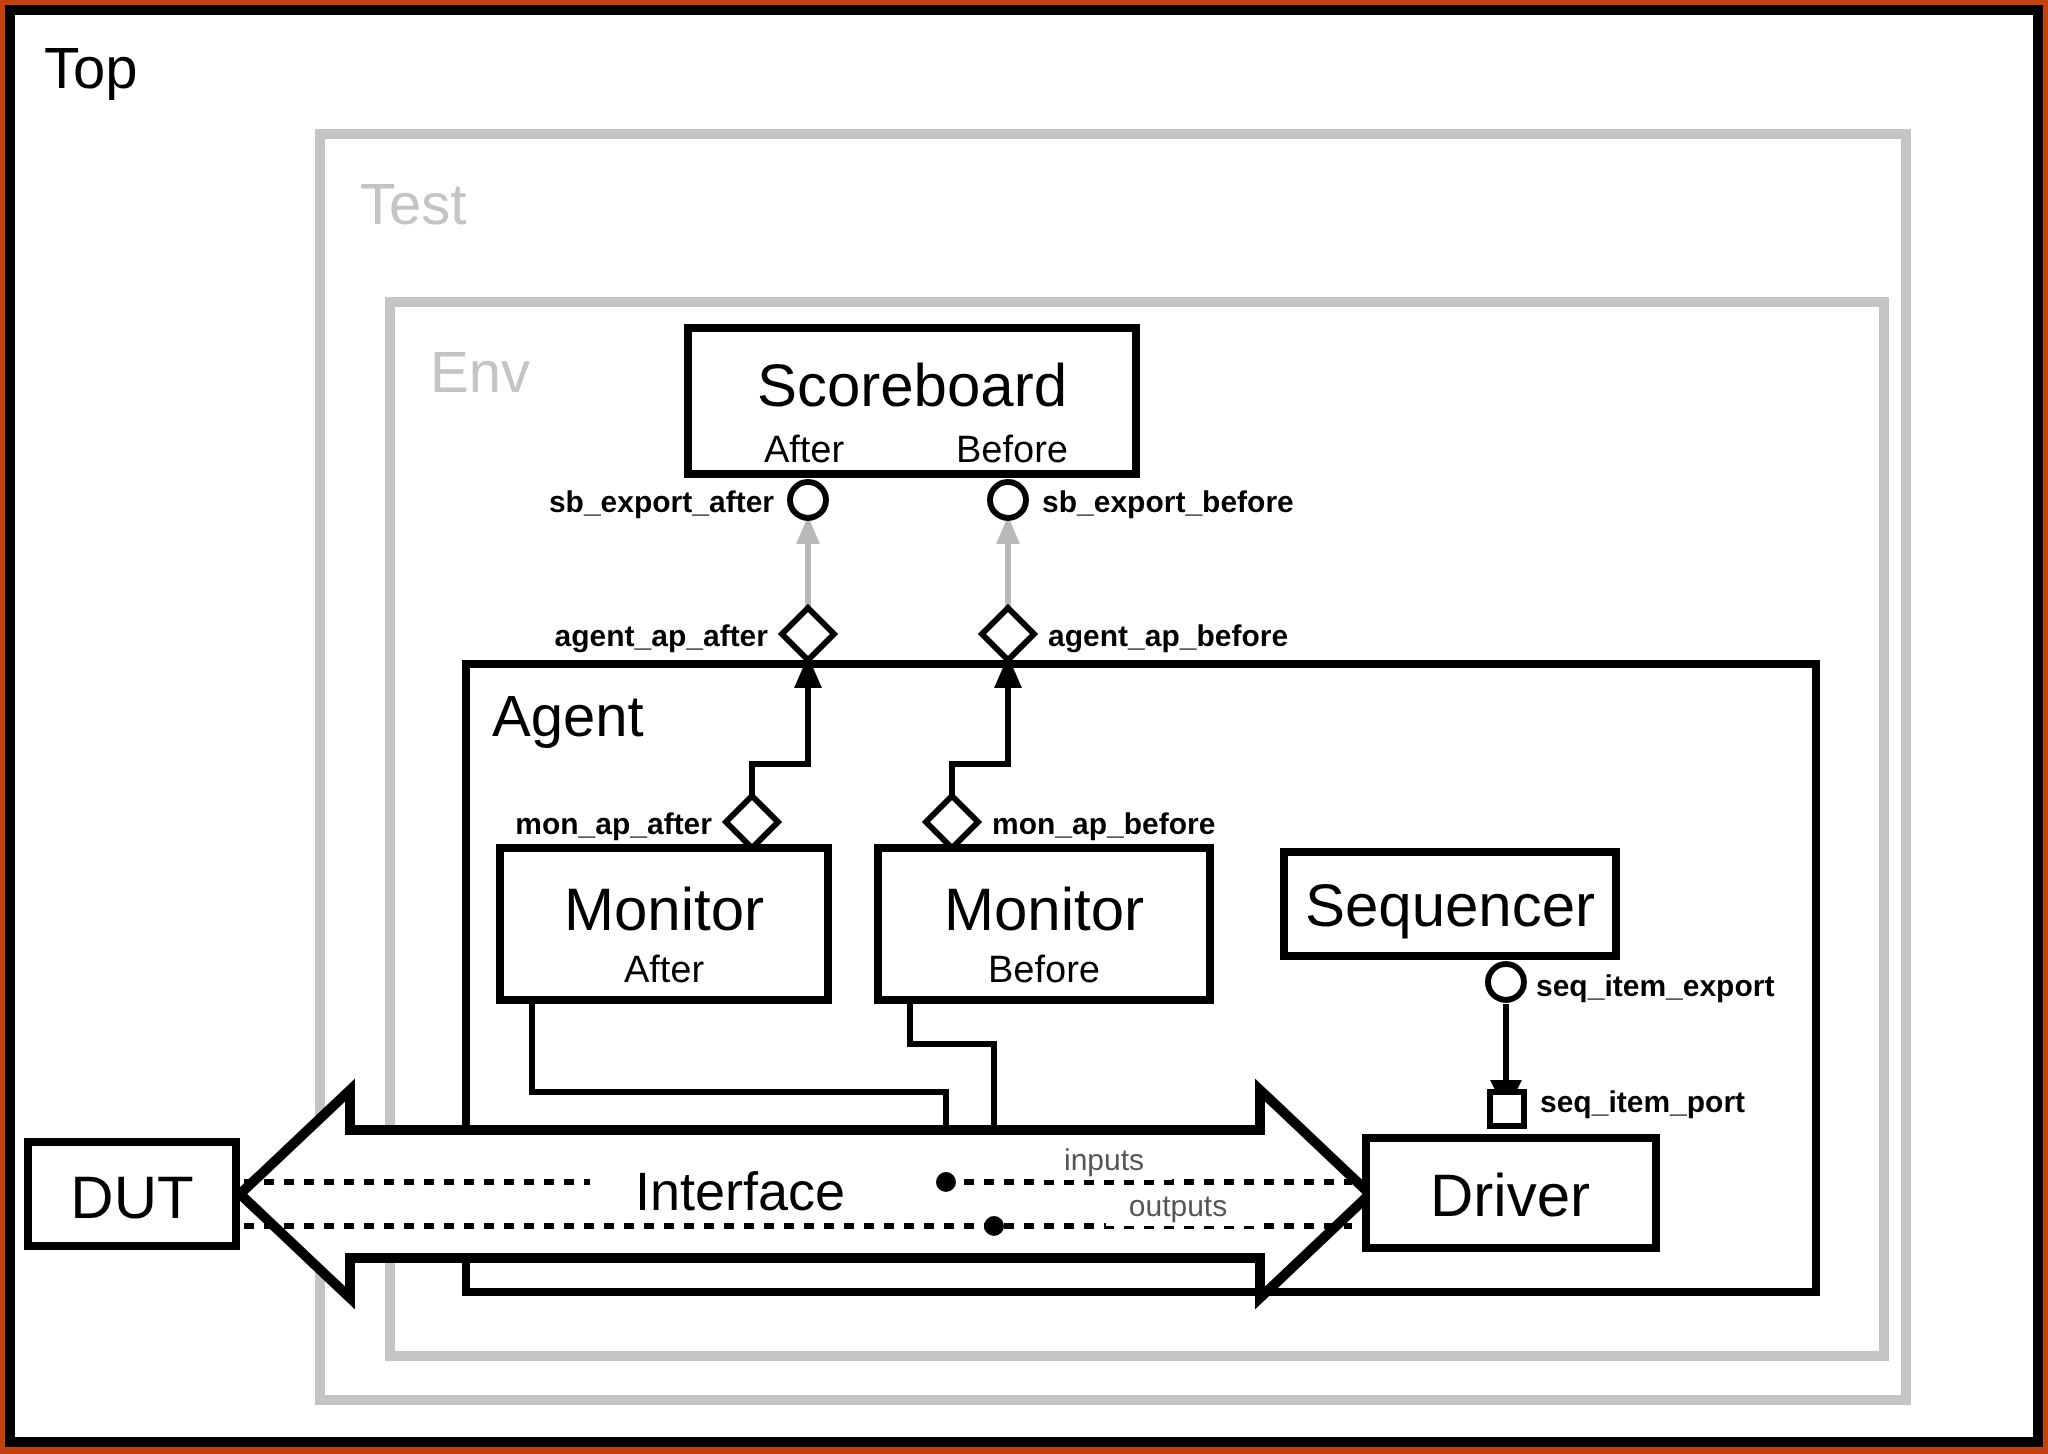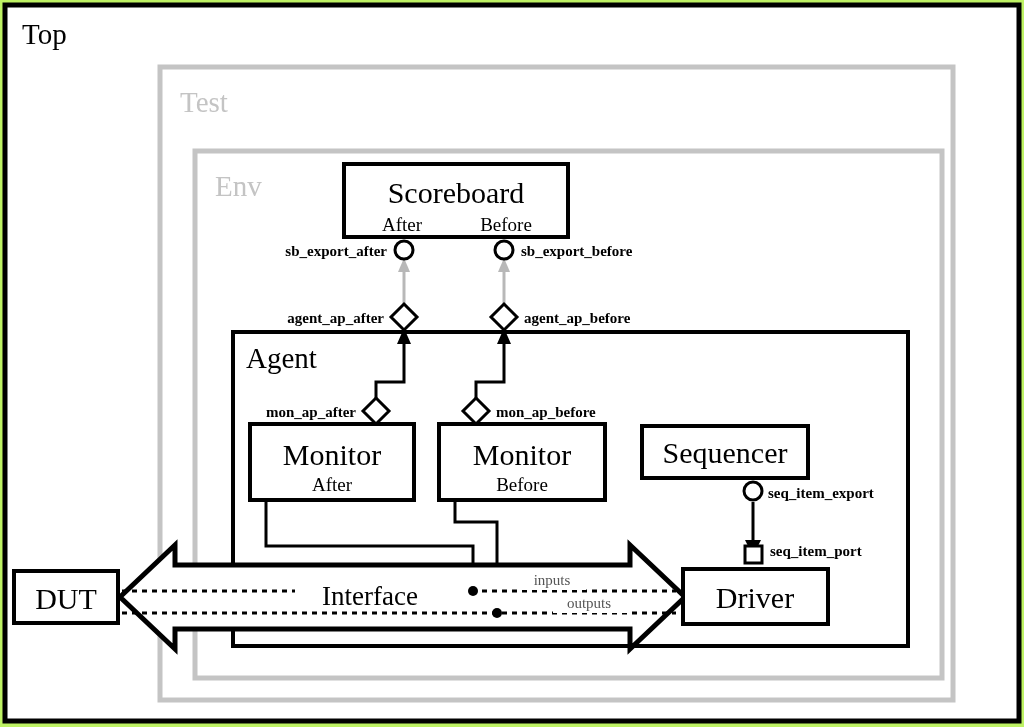--- a/index.html
+++ b/index.html
@@ -4,22 +4,22 @@
 <style>
   html, body {
     margin: 0;
     padding: 0;
     background: #ffffff;
   }
   #canvas {
     position: relative;
     width: 1024px;
     height: 727px;
-    background: #bef264;
-    font-family: Liberation Serif, serif;
+    background: #c2410c;
+    font-family: Liberation Sans, sans-serif;
     overflow: hidden;
   }
   svg#diagram {
     display: block;
     width: 1024px;
     height: 727px;
   }
   .container-label-outer {
     font-size: 29px;
     fill: #000000;

